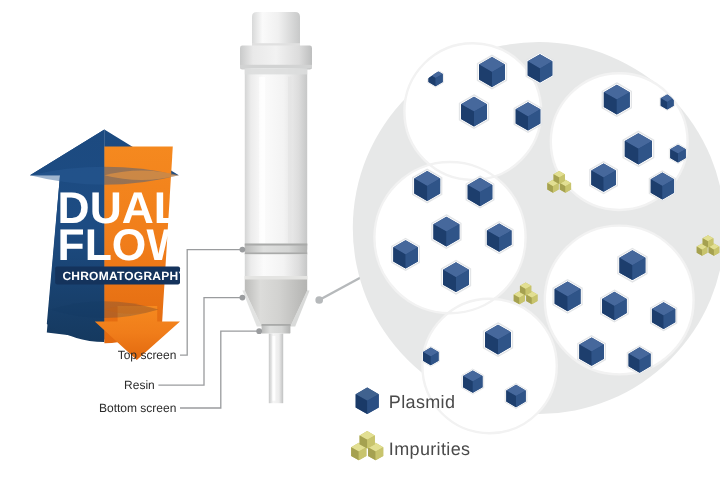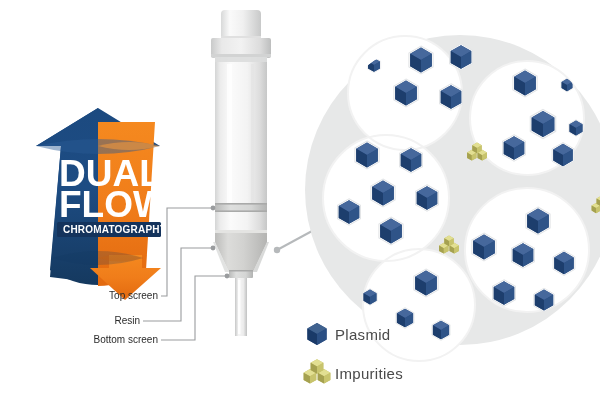--- a/index.html
+++ b/index.html
@@ -4,21 +4,21 @@
 <title>Dual Flow Chromatography Diagram</title>
 <style>
   html,body{margin:0;padding:0;}
   body{
     width:600px;height:400px;
     background:#ffffff;
     font-family:"Liberation Sans", sans-serif;
     overflow:hidden;
     position:relative;
   }
-  #stage{position:absolute;left:15px;top:0;width:508px;height:400px;}
+  #stage{position:absolute;left:4px;top:0;width:508px;height:400px;}
   svg{display:block;}
   .txt-label{
     font-family:"Liberation Sans", sans-serif;
     font-size:10px;
     fill:#2b2b2b;
   }
   .legend-text{
     font-family:"Liberation Sans", sans-serif;
     font-size:15px;
     fill:#4a4a4a;

